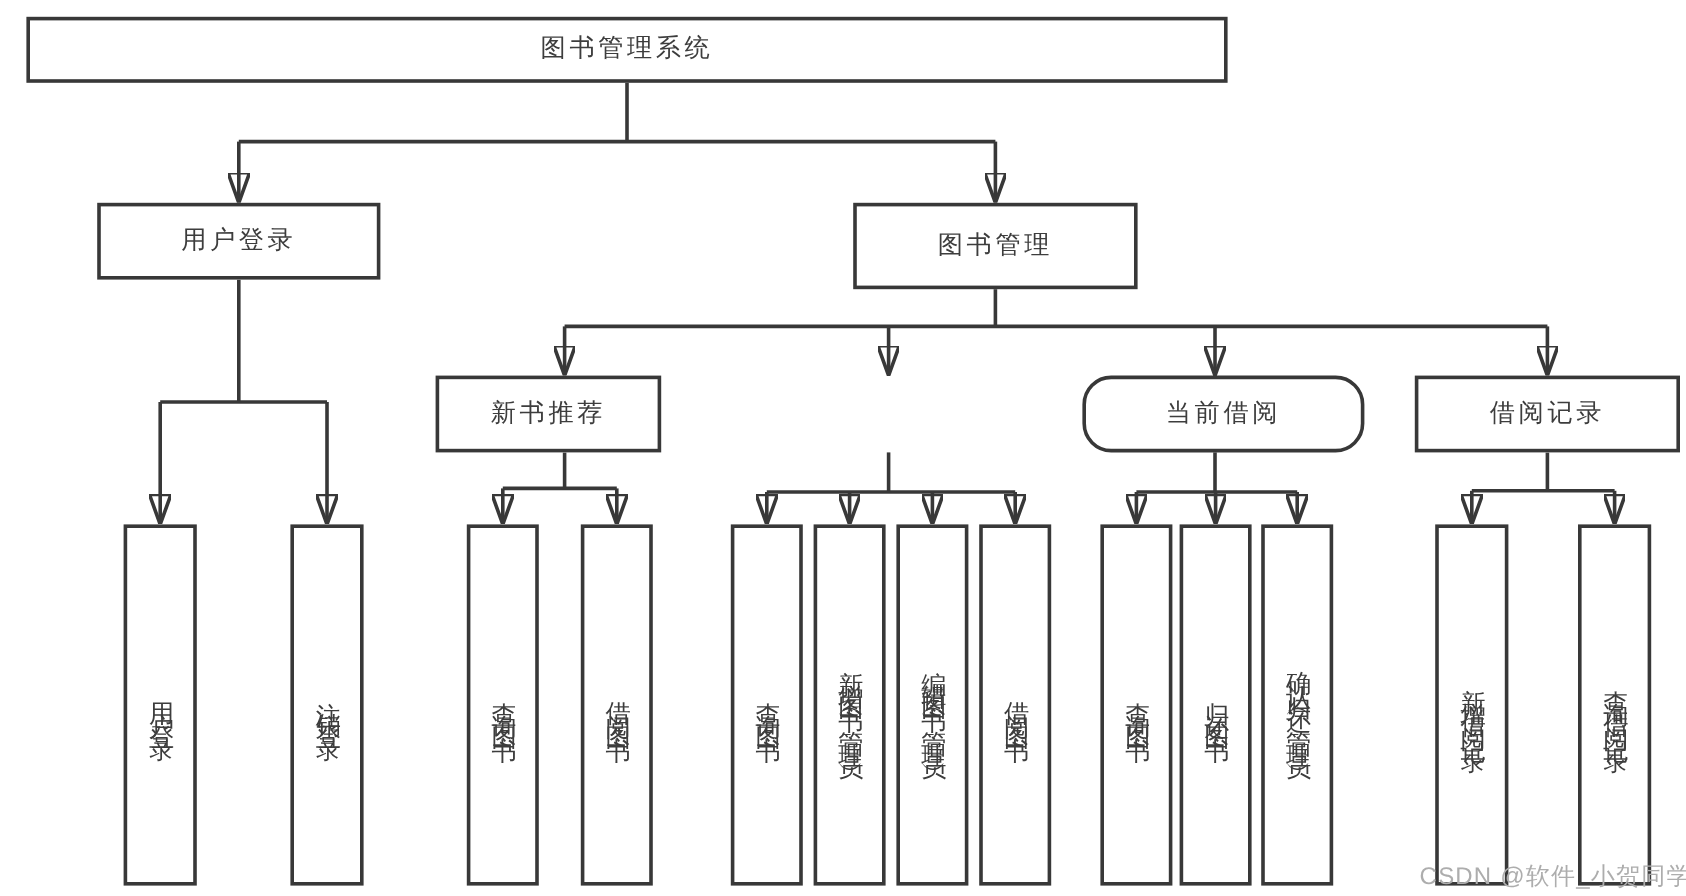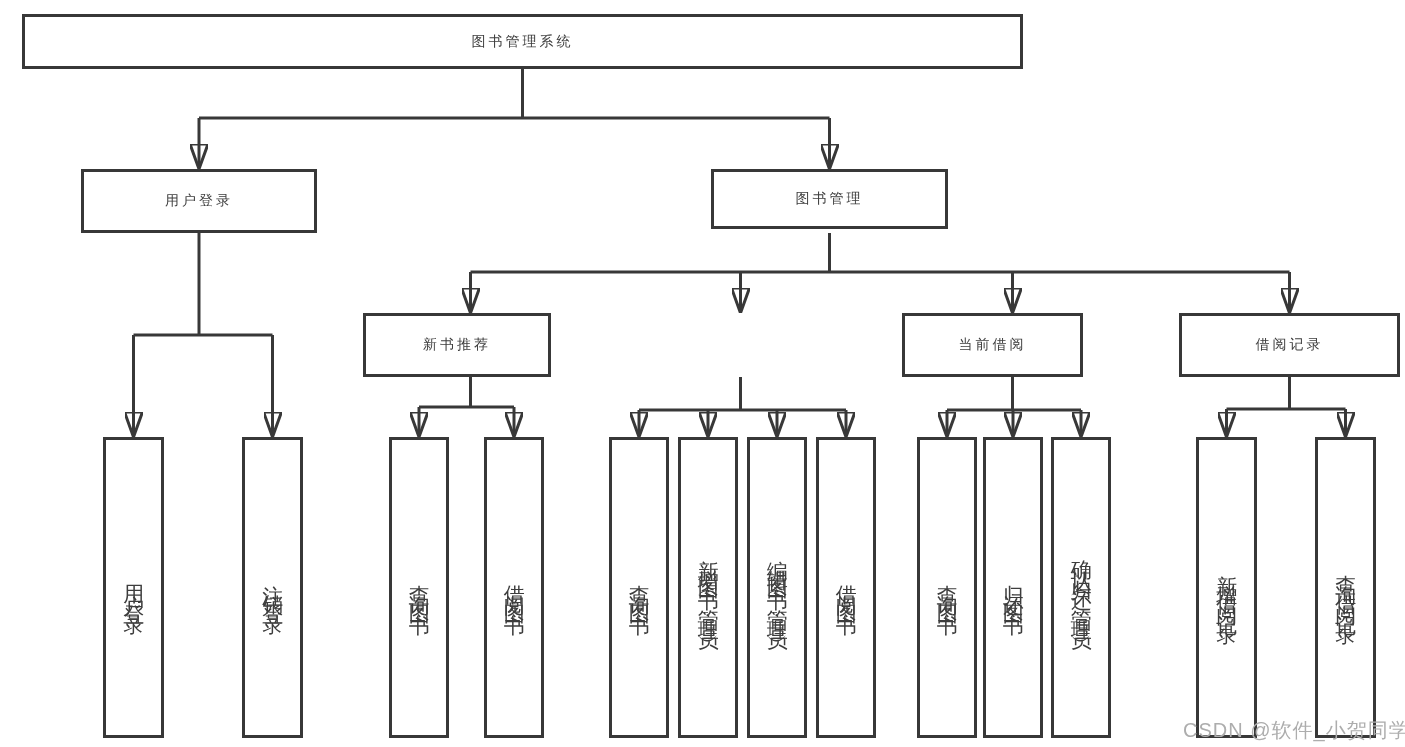--- a/index.html
+++ b/index.html
@@ -19,38 +19,38 @@
   .wires{position:absolute;left:0;top:0;width:1405px;height:747px;}
   .wires path{stroke:var(--line);stroke-width:3;fill:none;}
   .wires path.arr{marker-end:url(#arrowhead);}
   .node{
     position:absolute;
     box-sizing:border-box;
     border:3px solid var(--line);
     background:#fff;
     color:var(--text);
     display:flex;align-items:center;justify-content:center;
-    font-size:14px;
+    font-size:21px;
     letter-spacing:3px;
     line-height:1.25;
     z-index:2;
   }
   .vbox{
     writing-mode:vertical-rl;
     text-orientation:mixed;
     letter-spacing:10px;
     font-size:21px;
   }
   
   .n-root         {left:22px;  top:14px;  width:1001px;height:55px;}
   .n-user-login   {left:81px;  top:169px; width:236px; height:64px;}
-  .n-book-mgmt    {left:711px; top:169px; width:237px; height:60px;}
+  .n-book-mgmt    {left:711px; top:169px; width:237px; height:72px;}
   .n-new-book-rec {left:363px; top:313px; width:188px; height:64px;}
   .n-book-borrow  {left:632px; top:313px; width:217px; height:64px;}
-  .n-current-borrow{left:902px;top:313px; width:181px; height:64px;}
+  .n-current-borrow{left:902px;top:313px; width:235px; height:64px;border-radius:24px;}
   .n-borrow-record{left:1179px;top:313px; width:221px; height:64px;}
   
   .n-v-user-login {left:103px; top:437px; width:61px; height:301px;}
   .n-v-logout     {left:242px; top:437px; width:61px; height:301px;}
   .n-v-query-1    {left:389px; top:437px; width:60px; height:301px;}
   .n-v-borrow-1   {left:484px; top:437px; width:60px; height:301px;}
   .n-v-query-2    {left:609px; top:437px; width:60px; height:301px;}
   .n-v-add-book   {left:678px; top:437px; width:60px; height:301px;}
   .n-v-edit-book  {left:747px; top:437px; width:60px; height:301px;}
   .n-v-borrow-2   {left:816px; top:437px; width:60px; height:301px;}

